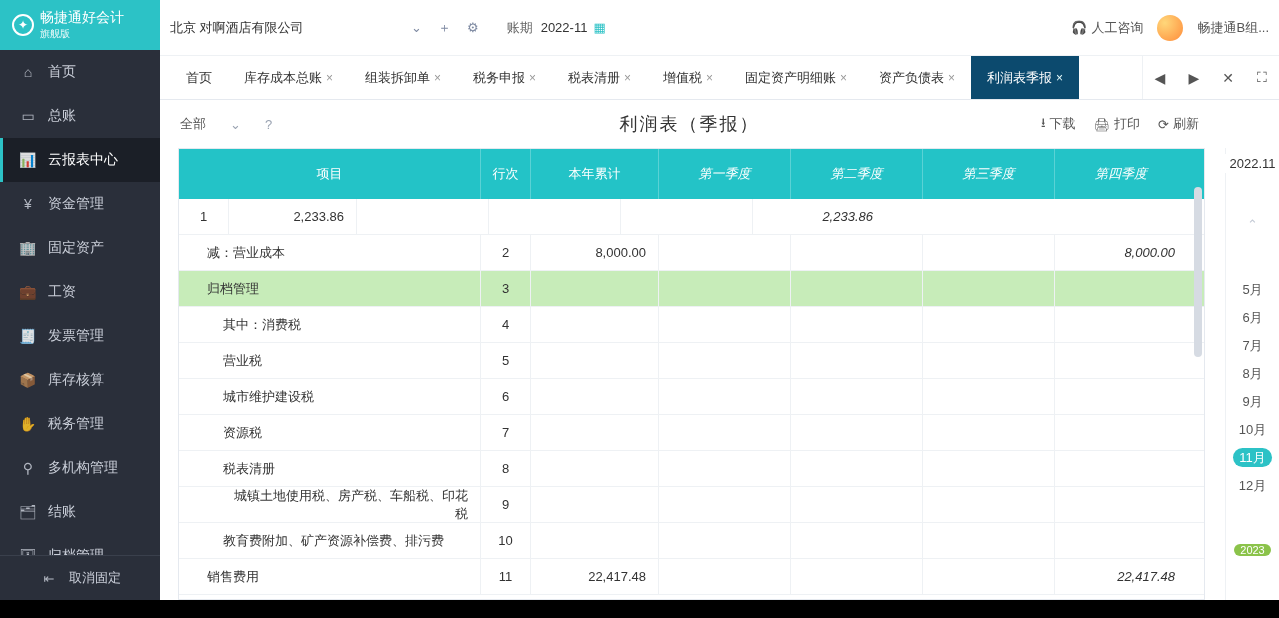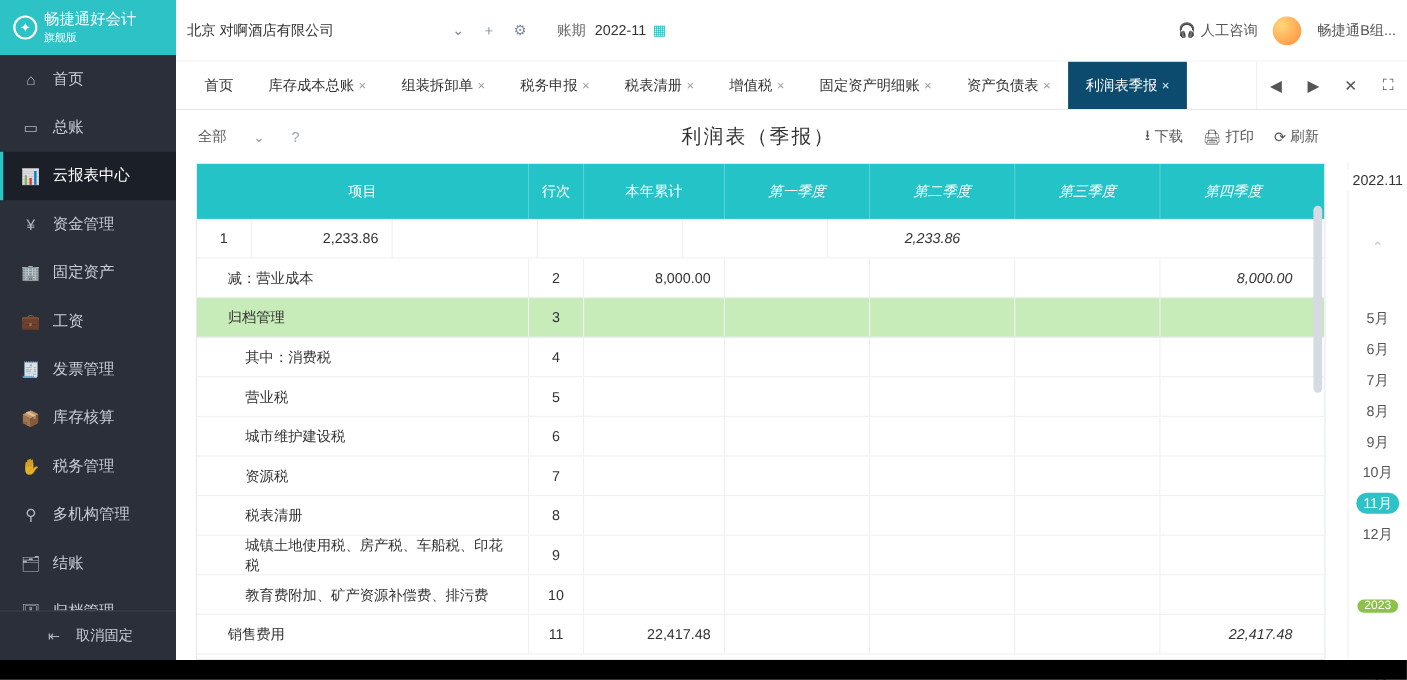--- a/index.html
+++ b/index.html
@@ -62,21 +62,21 @@
 .tbody { overflow-y: auto; height: calc(100% - 38px); }
 .tr { display: flex; height: 36px; border-bottom: 1px solid #eef1f4; font-size: 13px; color: #333; }
 .tr.hl { background: #c7ecb9; }
 .td { display: flex; align-items: center; border-right: 1px solid #eef1f4; padding: 0 12px; }
 .col-item { width: 302px; }
 .col-row  { width: 50px; justify-content: center; }
 .col-yt   { width: 128px; justify-content: flex-end; }
 .col-q    { width: 132px; justify-content: flex-end; font-style: italic; }
 .indent-0 { padding-left: 12px; }
 .indent-1 { padding-left: 28px; }
-.indent-2 { padding-left: 44px; }
+.indent-2 { padding-left: 44px; text-align: right; }
 .scroll-hint { position: absolute; right: 2px; top: 38px; width: 8px; height: 170px; background: #d6dbe3; border-radius: 4px; }
 
 
 .bottombar { position: absolute; left: 0; right: 0; bottom: 0; height: 18px; background: #000; }
 </style>
 </head>
 <body>
 
 <div class="sidebar">
   <div class="brand">

